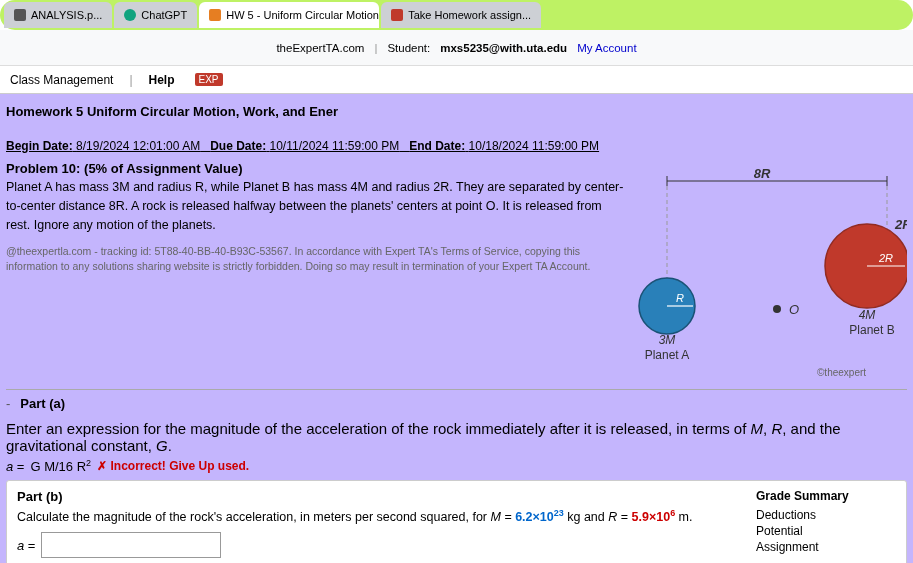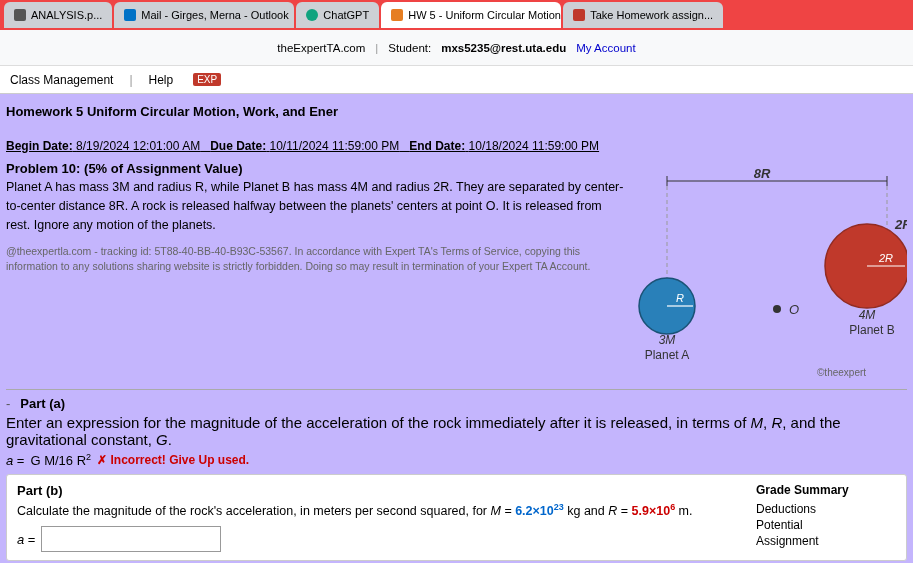--- a/index.html
+++ b/index.html
@@ -1,26 +1,27 @@
 <!DOCTYPE html>
 <html><head>
   <meta charset="utf-8">
   <style>
     * { margin: 0; padding: 0; box-sizing: border-box; }
     body { font-family: Arial, sans-serif; font-size: 13px; background: #fff; width: 913px; min-height: 563px; overflow: hidden; }
 
     
     .browser-tabs {
       display: flex;
-      background: #ef4444;
+      background: #bef264;
       height: 30px;
       align-items: center;
       padding: 0 4px;
       gap: 2px;
       font-size: 11px;
+      border-radius: 15px;
     }
     .browser-tab {
       background: #fff;
       border-radius: 6px 6px 0 0;
       padding: 4px 10px;
       height: 26px;
       display: flex;
       align-items: center;
       gap: 5px;
       white-space: nowrap;
@@ -145,21 +146,21 @@
 
     
     .part-section {
       border-top: 1px solid #aaa;
       margin-top: 8px;
       padding-top: 6px;
     }
     .part-header {
       font-weight: bold;
       font-size: 13px;
-      margin-bottom: 3px;
+      margin-bottom: 9px;
     }
     .part-toggle {
       color: #555;
       margin-right: 6px;
       cursor: pointer;
     }
     .part-question {
       font-size: 15px;
       margin-bottom: 4px;
     }
@@ -240,54 +241,50 @@
   </style>
 </head>
 <body>
 
 <div class="browser-tabs">
   <div class="browser-tab inactive">
     <span class="tab-favicon" style="background:#555;"></span>
     <span>ANALYSIS.p...</span>
   </div>
   <div class="browser-tab inactive">
-    <span class="tab-favicon" style="background:#0072c6;"></span>
-    <span>Mail - Girges, Merna - Outlook</span>
-  </div>
-  <div class="browser-tab inactive">
     <span class="tab-favicon" style="background:#10a37f; border-radius:50%;"></span>
     <span>ChatGPT</span>
   </div>
   <div class="browser-tab">
     <span class="tab-favicon" style="background:#e67e22;"></span>
     <span>HW 5 - Uniform Circular Motion, Work, and...</span>
 
   </div>
   <div class="browser-tab inactive">
     <span class="tab-favicon" style="background:#c0392b;"></span>
     <span>Take Homework assign...</span>
   </div>
 </div>
 
 <div class="top-nav">
   <div class="top-nav-left"></div>
   <div class="top-nav-center">
     <span style="cursor:pointer;">theExpertTA.com</span>
     <span class="nav-separator">|</span>
     <span>Student:</span>
-    <span style="font-weight:bold;">mxs5235@rest.uta.edu</span>
+    <span style="font-weight:bold;">mxs5235@with.uta.edu</span>
     <span style="cursor:pointer; color:#0000cc;">My Account</span>
   </div>
   <div class="top-nav-right"></div>
 </div>
 
 <div class="sub-nav">
   <span style="cursor:pointer;text-align:center;">Class Management</span>
   <span class="nav-separator">|</span>
-  <span style="cursor:pointer;">Help</span>
+  <span style="cursor:pointer;font-weight:bold;">Help</span>
   <span class="exp-badge">EXP</span>
 </div>
 
 <div class="main-content">
 
   <div class="hw-header">
     <span style="font-weight:bold;font-size:13px;">Homework 5 Uniform Circular Motion, Work, and Ener</span>
     <span style="font-size:12px;font-weight:normal;text-decoration:underline;">
       <b>Begin Date:</b>
       <span>8/19/2024 12:01:00 AM</span>

